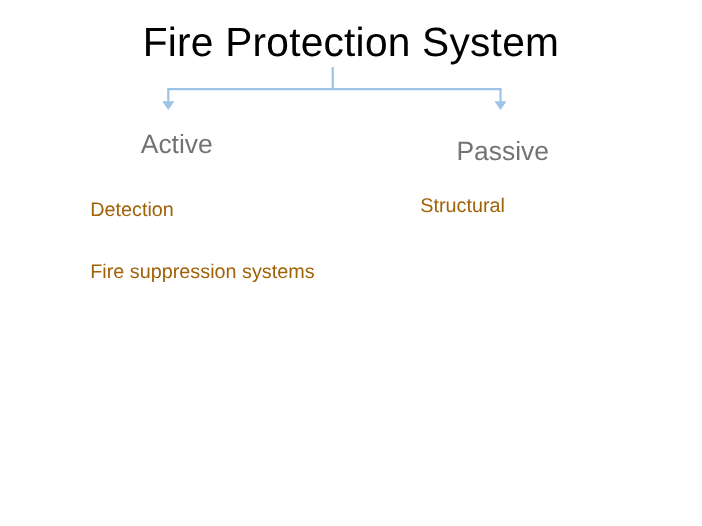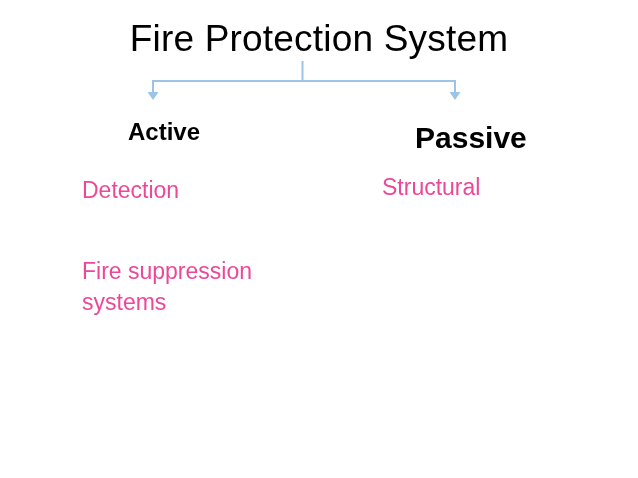--- a/index.html
+++ b/index.html
@@ -39,53 +39,53 @@
     position: absolute;
     left: 0;
     top: 60px;
     width: 638px;
     height: 46px;
   }
 
   
   .branch-heading {
     position: absolute;
-    font-weight: 700;
-    color: #000000;
+    font-weight: 400;
+    color: #737373;
     white-space: nowrap;
   }
   #heading-active {
     left: 128px;
     top: 117px;
     font-size: 24px;
     line-height: 30px;
   }
   #heading-passive {
     left: 415px;
     top: 123px;
-    font-size: 30px;
+    font-size: 24px;
     line-height: 30px;
   }
 
   
   .item {
     position: absolute;
-    font-size: 23px;
+    font-size: 18px;
     font-weight: 400;
     line-height: 31px;
-    color: #ec4899;
+    color: #a16207;
   }
   #item-detection {
     left: 82px;
     top: 175px;
     width: 240px;
   }
   #item-fire-suppression {
     left: 82px;
-    top: 256px;
+    top: 232px;
     width: 215px;
   }
   #item-structural {
     left: 382px;
     top: 172px;
     width: 240px;
   }
   #item-means-of-escape {
     left: 391px;
     top: 211px;

